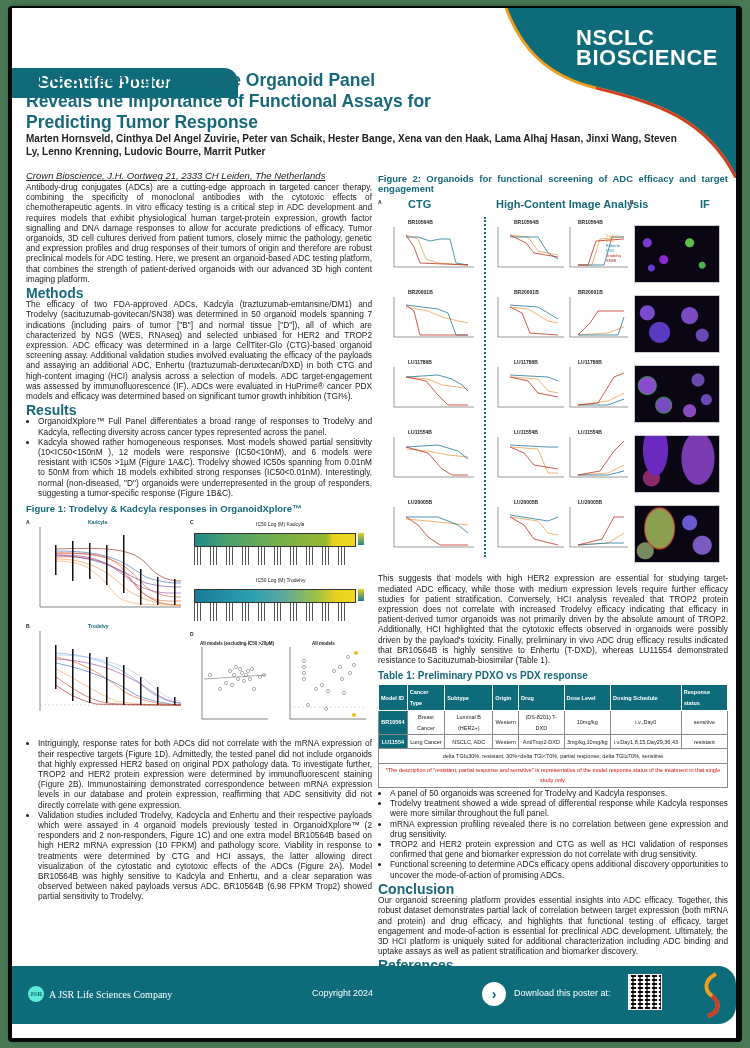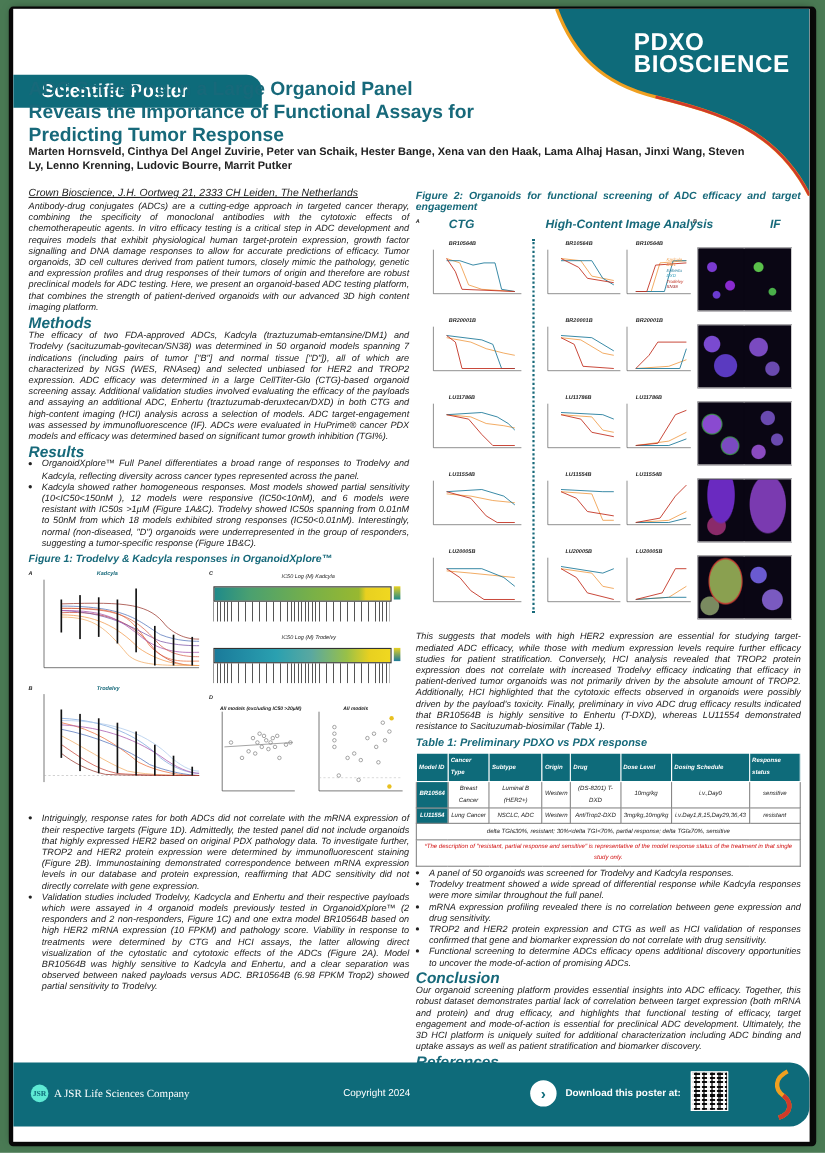--- a/index.html
+++ b/index.html
@@ -5,21 +5,21 @@
   html, body { margin:0; padding:0; }
   body { width:750px; height:1048px; background:#4a7a54; font-family:"Liberation Sans", sans-serif; position:relative; overflow:hidden; }
   .poster { position:absolute; left:12px; top:8px; width:724px; height:1030px; background:#ffffff; overflow:hidden; box-shadow:0 0 8px rgba(0,0,0,.6); }
   .shadow-frame { position:absolute; left:8px; top:6px; width:734px; height:1036px; background:#0a0a0a; border-radius:4px; }
   .hdr-tab { position:absolute; left:0; top:22px; width:226px; height:30px; background:#0e6b7a; border-top-right-radius:14px; color:#fff; font-weight:bold; font-size:17px; line-height:30px; padding-left:26px; box-sizing:border-box;margin-top:38px; }
   .logo-wave { position:absolute; right:0; top:0; width:260px; height:170px; }
   .logo-text { position:absolute; right:18px; top:20px; color:#fff; font-weight:bold; font-size:22px; line-height:20px; text-align:left; letter-spacing:0.5px; }
   .title { position:absolute; left:14px; top:62px; width:420px; color:#17697a; font-weight:bold; font-size:17.5px; line-height:21px; }
   .authors { position:absolute; left:14px; top:124px; width:660px; font-size:10px; font-weight:bold; color:#222; line-height:13px; }
   .affil { position:absolute; left:14px; top:162px; font-size:9.5px; font-style:italic; color:#222;text-decoration:underline; }
-  .col { position:absolute; font-size:8.3px; line-height:10.2px; color:#222; text-align:justify;font-style:italic; }
+  .col { position:absolute; font-size:8.3px; line-height:10.2px; color:#222; text-align:justify; }
   .col-left { left:14px; top:172px; width:346px; }
   .col-right { left:366px; top:172px; width:350px; }
   h2 { color:#17697a; font-size:14px; margin:4px 0 1px 0; font-weight:bold; }
   p { margin:0; }
   ul { margin:0; padding-left:12px; }
   li { margin:0; }
   .figtitle { color:#17697a; font-weight:bold; font-size:9.5px; margin:6px 0 3px 0; }
   .fig1 { position:relative; width:346px; height:215px; }
   .fig2 { position:relative; width:350px; height:370px; }
   .panel { position:absolute; background:#fff; }
@@ -27,21 +27,21 @@
   .table1 { width:100%; border-collapse:collapse; font-size:5.5px; margin-top:2px; }
   .table1 th { background:#0e6b7a; color:#fff; padding:2px 2px; border:1px solid #fff; font-weight:bold; }
   .table1 td { border:1px solid #888; padding:1.5px 2px; text-align:center; }
   .table1 td.mid { background:#0e6b7a; color:#fff; font-weight:bold; }
   .table1 .note { color:#d01010; }
   .footer { position:absolute; left:0; bottom:28px; width:724px; height:58px; background:#0e6b7a; border-top-right-radius:18px; border-bottom-right-radius:18px; color:#fff; }
   .jsr { position:absolute; left:16px; top:20px; font-family:"Liberation Serif", serif; font-size:10px; display:flex; align-items:center; gap:5px; }
   .jsr .circ { width:16px; height:16px; border-radius:50%; background:#5eead4; color:#0e6b7a; font-size:7px; text-align:center; line-height:16px; font-weight:bold; }
   .copy { position:absolute; left:300px; top:22px; font-size:9px; font-weight:normal; }
   .dl-btn { position:absolute; left:470px; top:16px; width:24px; height:24px; border-radius:50%; background:#fff; color:#0e6b7a; font-weight:bold; text-align:center; line-height:24px; font-size:14px; }
-  .dl-text { position:absolute; left:502px; top:22px; font-size:9px; font-weight:bold; }
+  .dl-text { position:absolute; left:502px; top:22px; font-size:9px; font-weight:normal; }
   .qr { position:absolute; left:616px; top:8px; width:32px; height:34px; background:
       repeating-linear-gradient(0deg,#111 0 2px,#fff 2px 4px),
       #fff; background-blend-mode:normal; border:1px solid #fff; }
   .qr-inner { position:absolute; inset:0; background:
       repeating-linear-gradient(90deg, rgba(255,255,255,0.9) 0 2px, transparent 2px 3px, rgba(0,0,0,0.6) 3px 5px, transparent 5px 7px); }
   .foot-logo { position:absolute; right:14px; top:4px; width:22px; height:50px; }
   .dotsep { position:absolute; left:106px; top:20px; width:0; height:340px; border-left:2px dotted #17697a; }
   .sub-h { position:absolute; color:#17697a; font-weight:bold; }
 </style>
 </head>
@@ -49,21 +49,21 @@
 
 <div class="shadow-frame"></div>
 <div class="poster">
 
   <svg class="logo-wave" viewBox="0 0 260 170" preserveAspectRatio="none">
     <path d="M30,0 L260,0 L260,170 C230,110 180,95 120,80 C70,68 45,40 30,0 Z" fill="#0e6b7a"></path>
     <path d="M30,0 C45,40 70,68 120,80 C180,95 230,110 260,170" fill="none" stroke="#f0a020" stroke-width="3"></path>
     <path d="M120,80 C180,95 230,110 260,170" fill="none" stroke="#d03a2a" stroke-width="2.5"></path>
   </svg>
   <div class="logo-text">
-    <div>PDXO</div>
+    <div>NSCLC</div>
     <div>BIOSCIENCE</div>
   </div>
 
   <div class="hdr-tab">Scientific Poster</div>
   <div class="title">ADC Screening in a Large Organoid Panel Reveals the Importance of Functional Assays for Predicting Tumor Response</div>
   <div class="authors">Marten Hornsveld, Cinthya Del Angel Zuvirie, Peter van Schaik, Hester Bange, Xena van den Haak, Lama Alhaj Hasan, Jinxi Wang, Steven Ly, Lenno Krenning, Ludovic Bourre, Marrit Putker</div>
   <div class="affil" style="top:162px;">Crown Bioscience, J.H. Oortweg 21, 2333 CH Leiden, The Netherlands</div>
 
   <div class="col col-left" style="top:174px;">
     <p>Antibody-drug conjugates (ADCs) are a cutting-edge approach in targeted cancer therapy, combining the specificity of monoclonal antibodies with the cytotoxic effects of chemotherapeutic agents. In vitro efficacy testing is a critical step in ADC development and requires models that exhibit physiological human target-protein expression, growth factor signalling and DNA damage responses to allow for accurate predictions of efficacy. Tumor organoids, 3D cell cultures derived from patient tumors, closely mimic the pathology, genetic and expression profiles and drug responses of their tumors of origin and therefore are robust preclinical models for ADC testing. Here, we present an organoid-based ADC testing platform,  that combines the strength of patient-derived organoids with our advanced 3D high content imaging platform.</p>

